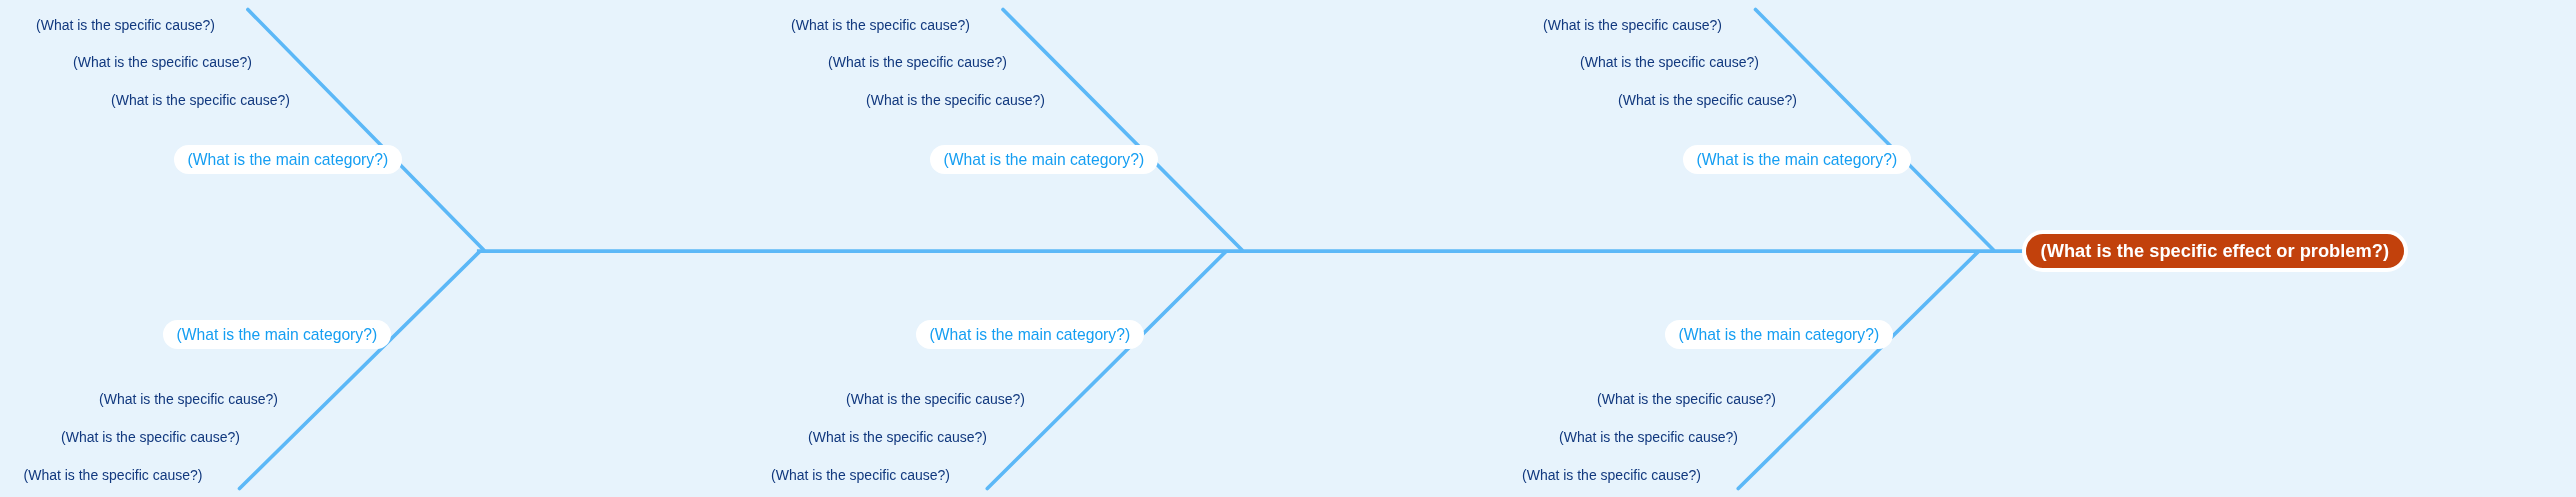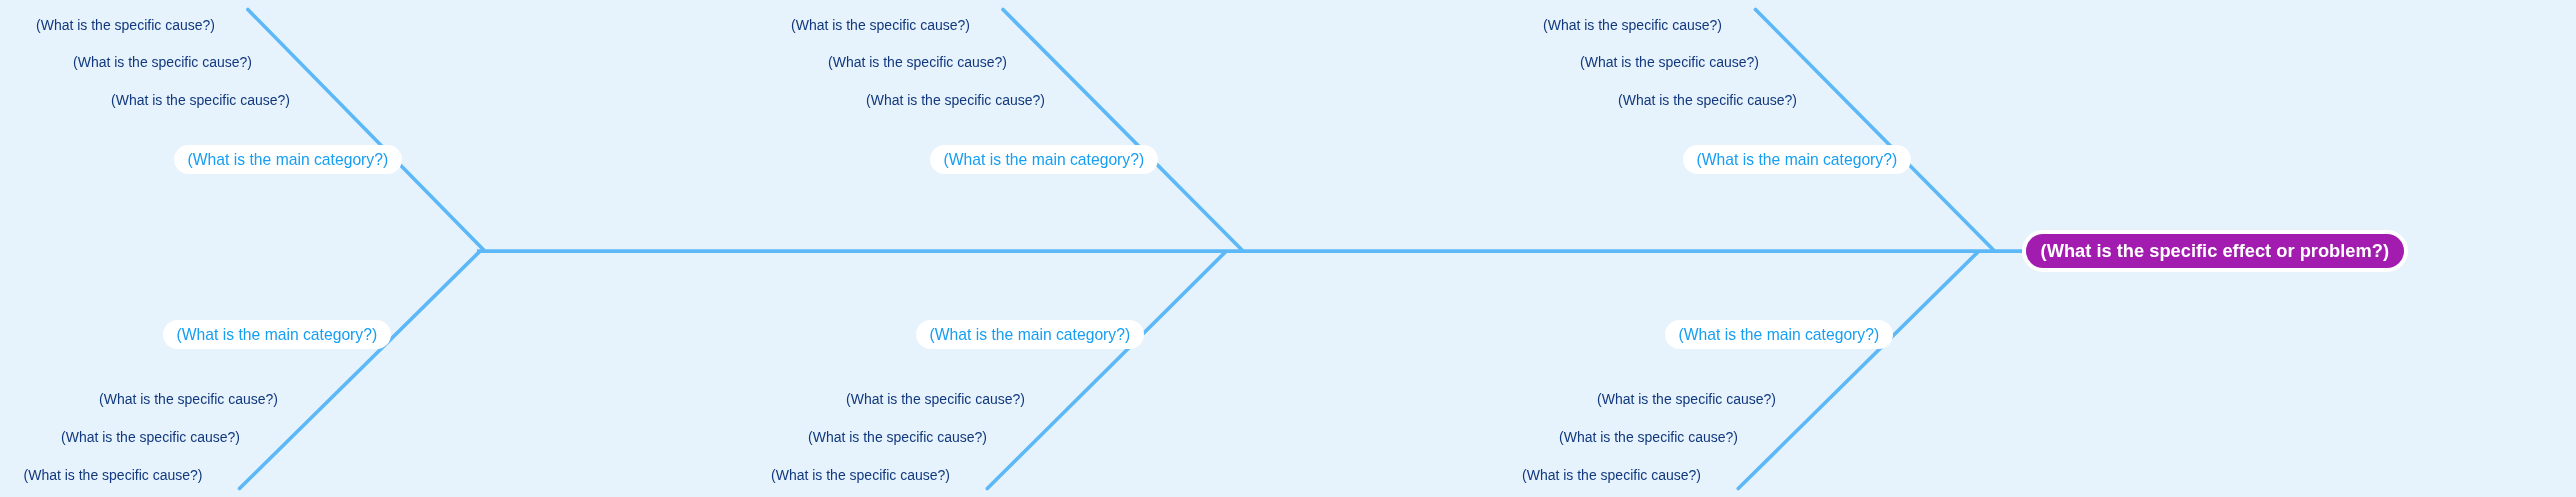--- a/index.html
+++ b/index.html
@@ -51,21 +51,21 @@
     position: absolute;
     color: #11387e;
     font-size: 14px;
     line-height: 1;
     white-space: nowrap;
     z-index: 4;
   }
   
   .effect-box {
     position: absolute;
-    background: #a21caf;
+    background: #c2410c;
     border: 4.7px solid #ffffff;
     border-radius: 23px;
     color: #ffffff;
     font-size: 18.3px;
     font-weight: bold;
     line-height: 1;
     white-space: nowrap;
     display: flex;
     align-items: center;
     justify-content: center;

